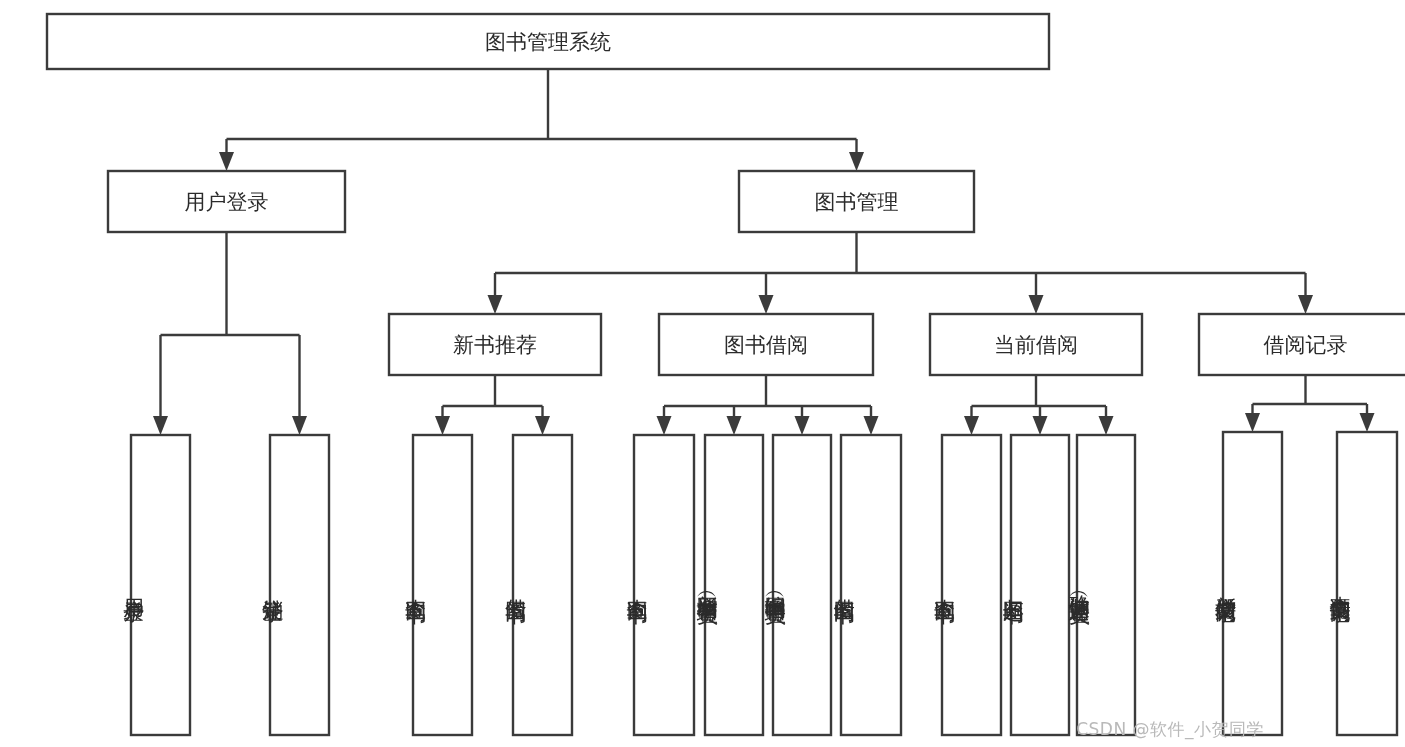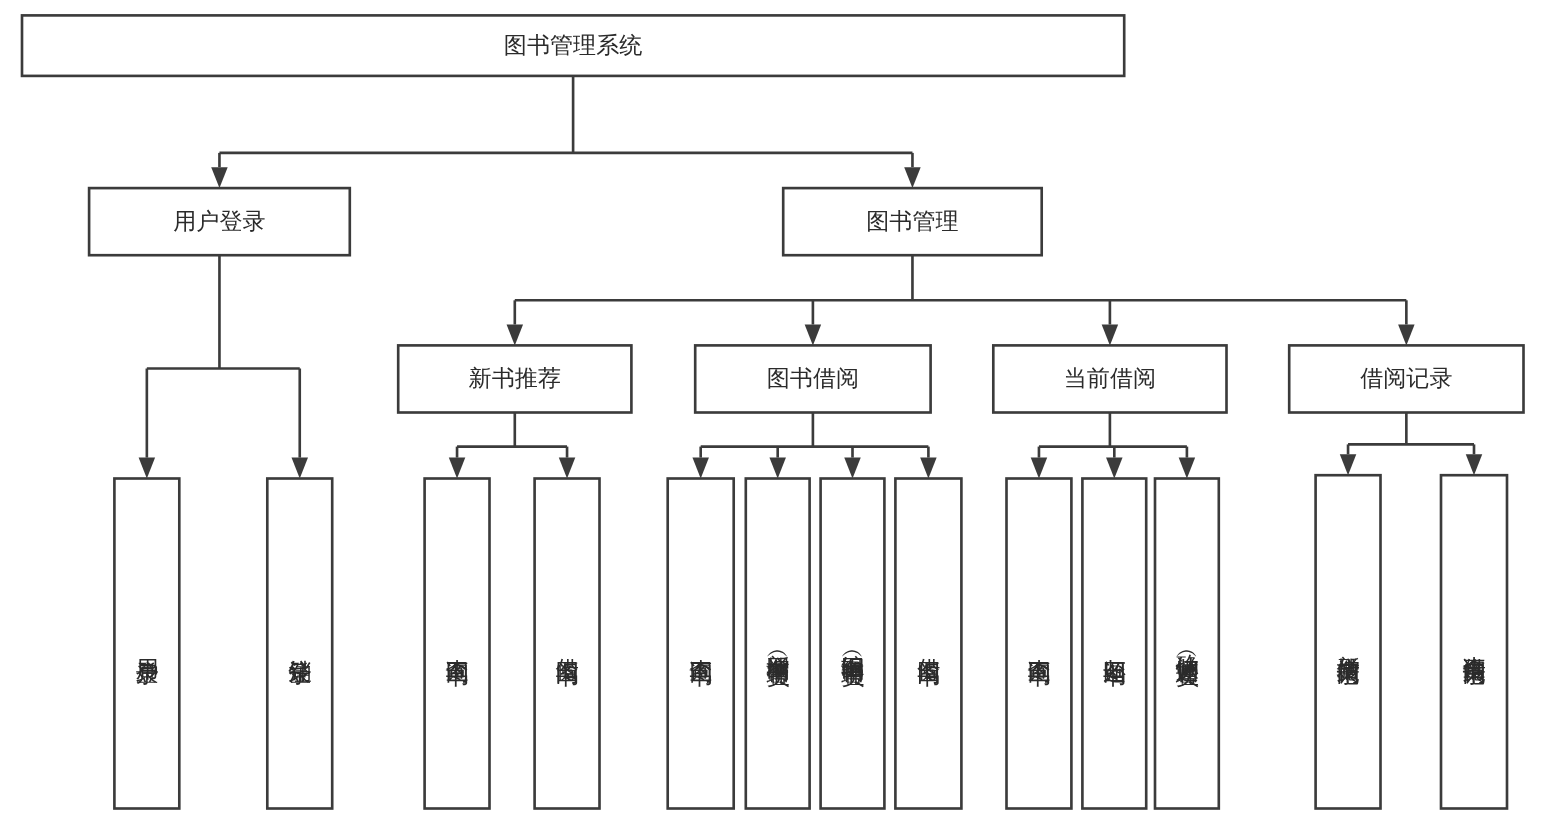--- a/index.html
+++ b/index.html
@@ -14,20 +14,21 @@
     font-family: "DejaVu Sans", "Liberation Sans", sans-serif;
     overflow: hidden;
     position: relative;
   }
   #diagram-root {
     position: absolute;
     left: 0;
     top: 0;
     width: 1245px;
     height: 747px;
+    padding-left: 27px;
   }
   svg.diagram-canvas {
     display: block;
     width: 1405px;
     height: 747px;
     background: #ffffff;
   }
   .node-box {
     fill: #ffffff;
     stroke: #3b3b3b;
@@ -241,13 +242,14 @@
       <div class="leaf-label-wrap" style="left: 1050px; top: 435px; width: 58px; height: 300px;">
         <div class="leaf-label">确认归还（管理员）</div>
       </div>
       <div class="leaf-label-wrap" style="left: 1196px; top: 432px; width: 59px; height: 303px;">
         <div class="leaf-label">新增借阅记录</div>
       </div>
       <div class="leaf-label-wrap" style="left: 1310px; top: 432px; width: 60px; height: 303px;">
         <div class="leaf-label">查询借阅记录</div>
       </div>
     </div>
+  <div class="watermark">CSDN @软件_小贺同学</div>
 </div>
 
 </body></html>

